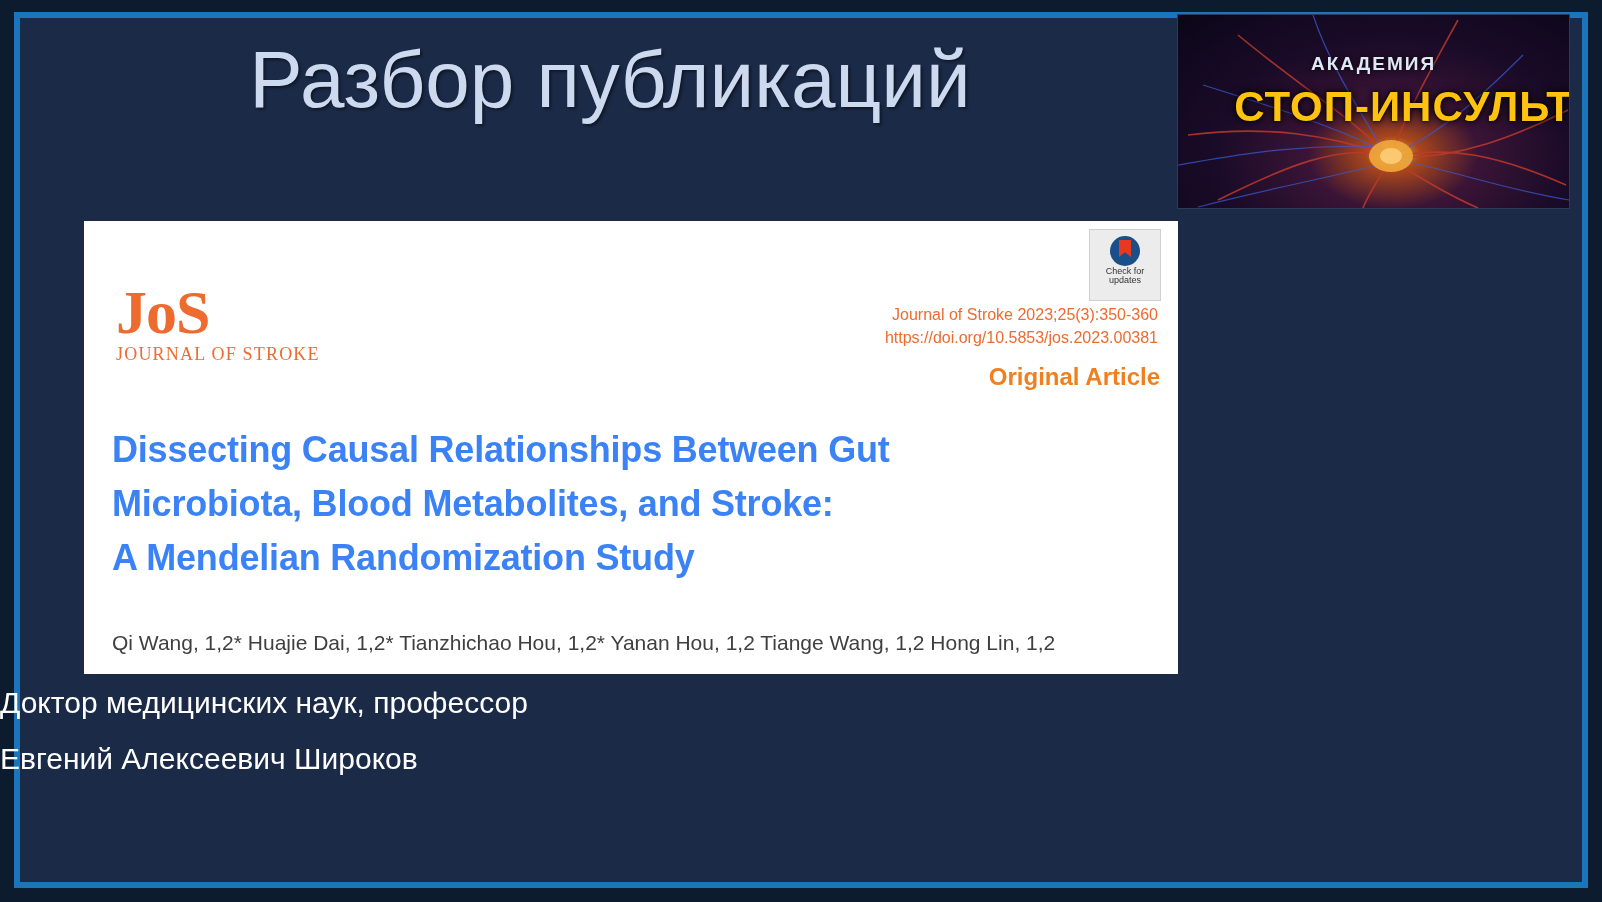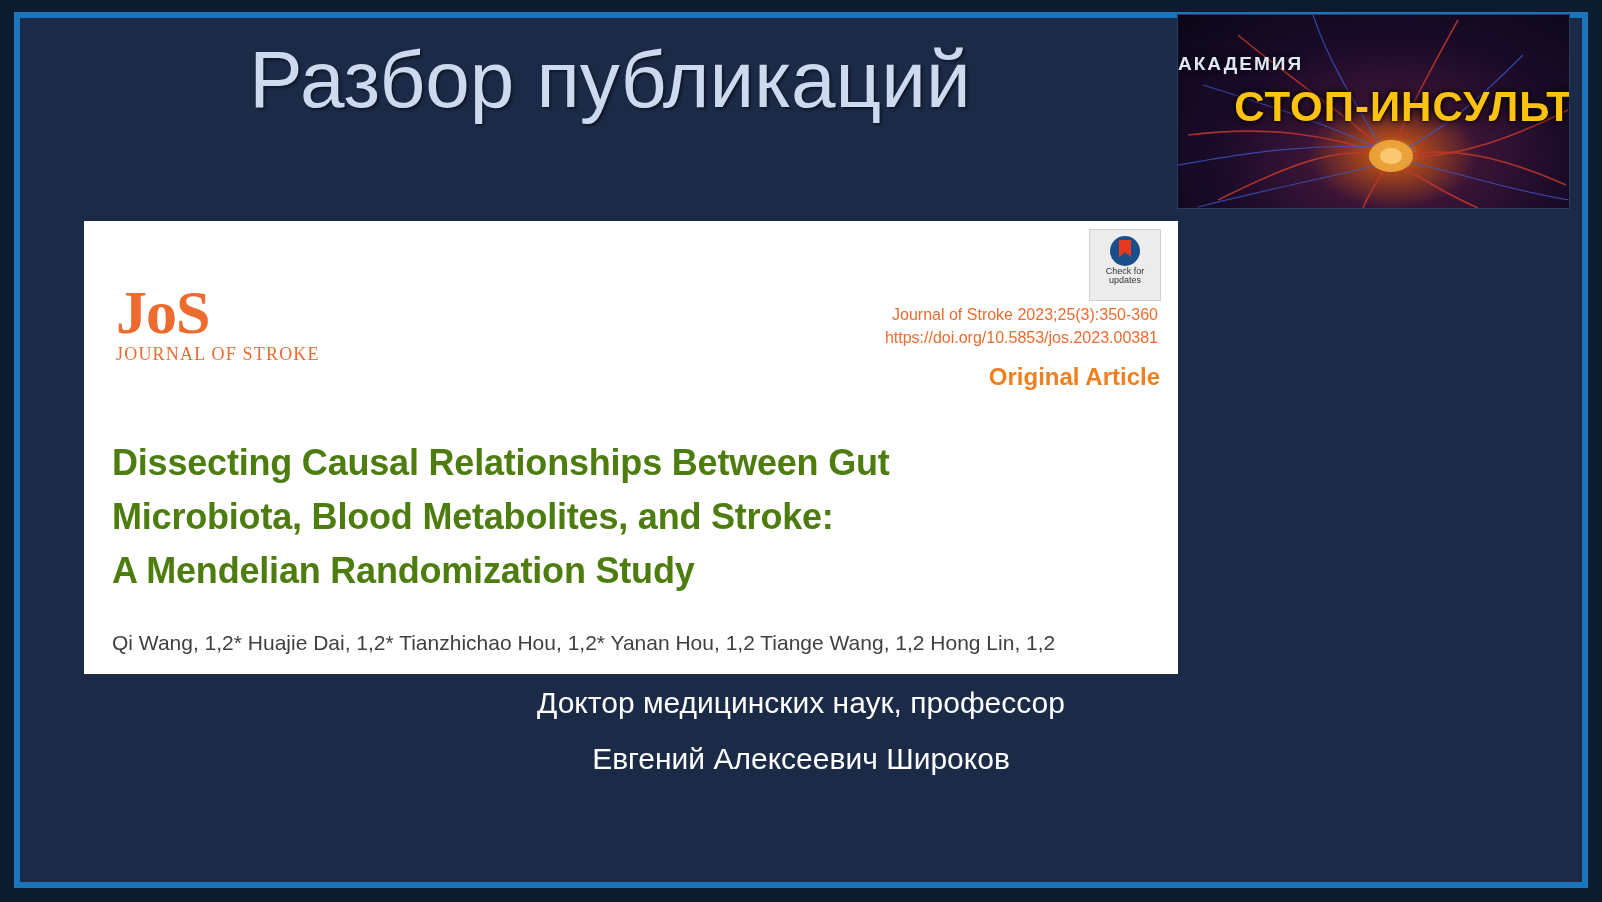--- a/index.html
+++ b/index.html
@@ -63,21 +63,21 @@
   }
   .logo-box .neuron {
     position: absolute;
     left: 0; top: 0; right: 0; bottom: 0;
   }
   .logo-academy {
     position: absolute;
     left: 0;
     top: 38px;
     width: 100%;
-    text-align: left;
+    text-align: center;
     color: #dfe8f5;
     font-size: 19px;
     font-weight: bold;
     letter-spacing: 2px;
     text-shadow: 0 0 6px #000;
   }
   .logo-main {
     position: absolute;
     left: 0;
     top: 68px;
@@ -179,23 +179,23 @@
     color: #f07f20;
     font-size: 24px;
     font-weight: bold;
     font-family: "Liberation Sans", sans-serif;
     margin-left: 28px;
   }
 
   .paper-title {
     position: absolute;
     left: 28px;
-    top: 215px;
+    top: 202px;
     width: 940px;
-    color: #4d7c0f;
+    color: #3b82f6;
     font-family: "Liberation Sans", sans-serif;
     font-size: 36px;
     font-weight: bold;
     line-height: 1.5;
     letter-spacing: -0.2px;
   }
 
   .paper-authors {
     position: absolute;
     left: 28px;
@@ -205,21 +205,21 @@
     font-family: Liberation Sans, sans-serif;
     font-size: 21px;
     line-height: 1.3;
   }
 
   
   .subtitle1, .subtitle2 {
     position: absolute;
     left: 0;
     width: 1602px;
-    text-align: center;
+    text-align: left;
     color: #ffffff;
   }
   .subtitle1 {
     top: 686px;
     font-size: 30px;
   }
   .subtitle2 {
     top: 742px;
     font-size: 30px;
   }

